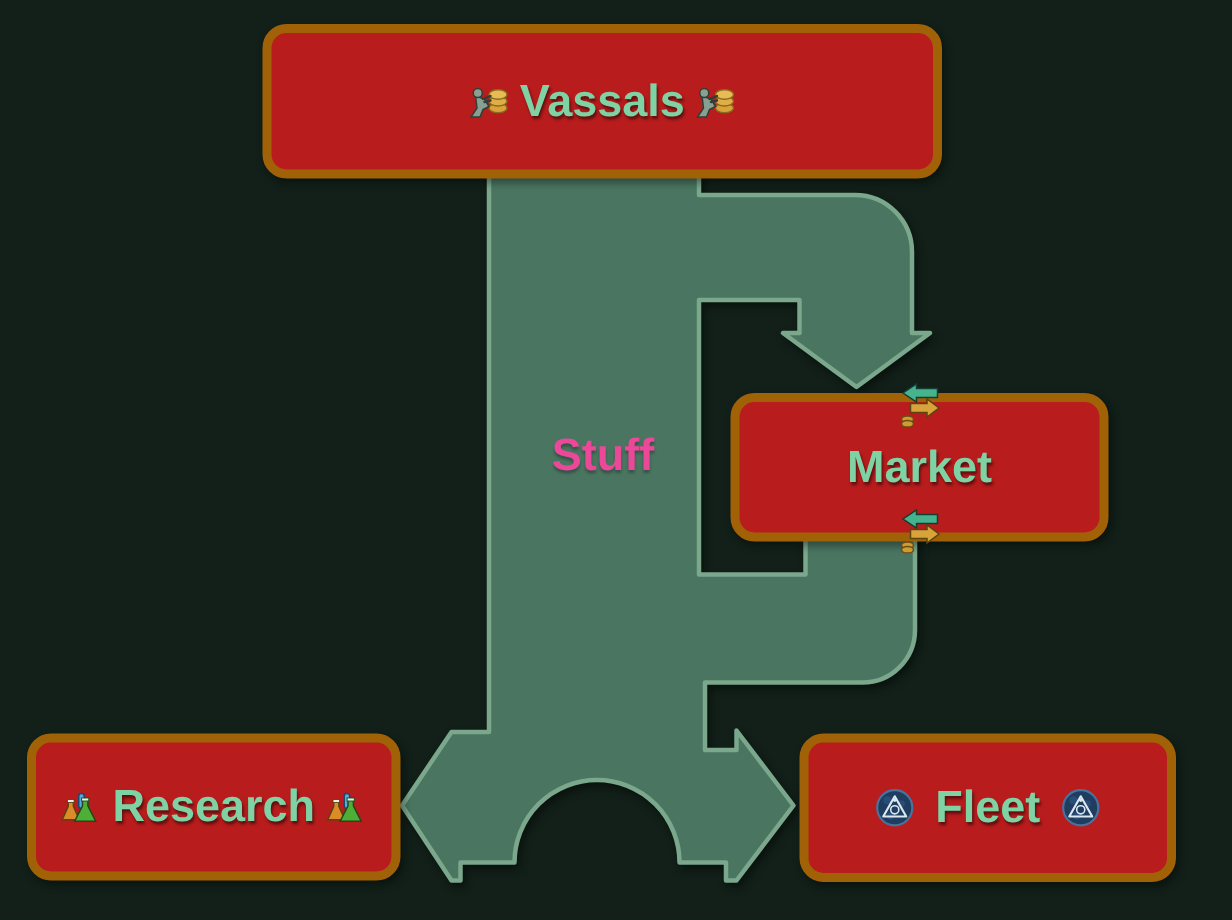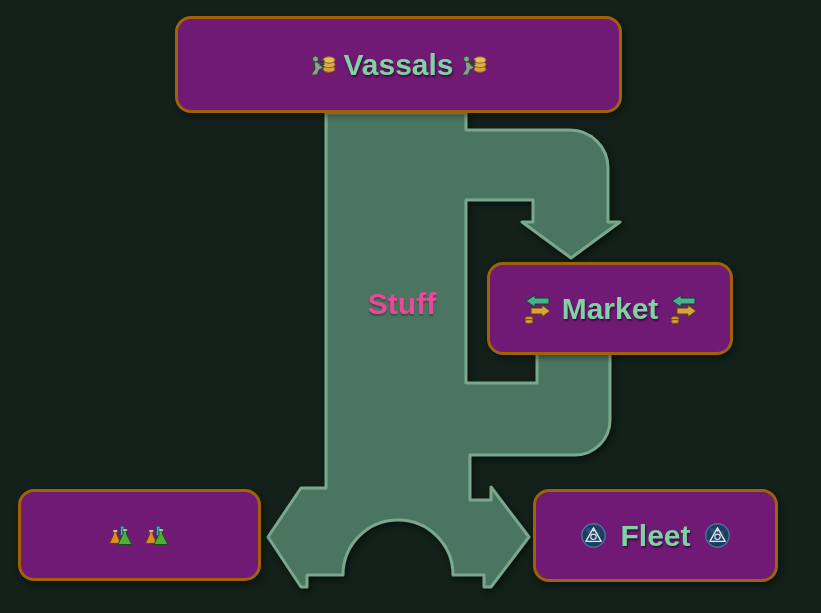--- a/index.html
+++ b/index.html
@@ -7,27 +7,27 @@
     position:relative;width:821px;height:613px;background:#122019;
     font-family:"Liberation Sans", sans-serif;overflow:hidden;
   }
   svg.flow{position:absolute;left:0;top:0;width:821px;height:613px;}
   .flowshape{
     fill:#4a7661;stroke:#7ba78d;stroke-width:3;stroke-linejoin:round;
     filter:drop-shadow(2px 3px 3px rgba(0,0,0,.45));
   }
   .node{
     position:absolute;display:flex;align-items:center;justify-content:center;
-    background:#701a75;border:3px solid #a16207;border-radius:16px;
+    background:#b91c1c;border:6px solid #a16207;border-radius:16px;
     box-shadow:2px 3px 6px rgba(0,0,0,.4);
     color:#7fd2a4;font-weight:bold;font-size:30px;
     text-shadow:1px 2px 2px rgba(0,0,0,.5);
   }
   #vassals{left:175px;top:16px;width:441px;height:91px;gap:5px;}
-  #market{left:487px;top:262px;width:240px;height:87px;gap:10px;}
+  #market{left:487px;top:262px;width:240px;height:87px;gap:10px;flex-direction:column;}
   #research{left:18px;top:489px;width:237px;height:86px;gap:6px;}
   #fleet{left:533px;top:489px;width:239px;height:87px;gap:13px;}
   .stuff{
     position:absolute;left:342px;top:287px;width:120px;text-align:center;
     font-size:30px;font-weight:bold;color:#ec4899;
     text-shadow:0 2px 2px rgba(0,0,0,.3);
   }
   .icon{width:30px;height:30px;flex:0 0 auto;}
   #fleet .icon{width:27px;height:27px;}
   .defs{position:absolute;width:0;height:0;overflow:hidden;}
@@ -99,20 +99,21 @@
     <span>Market</span>
     <svg class="icon" viewBox="0 0 30 30">
         <use href="#sym-trade"></use>
       </svg>
   </div>
 
   <div class="node" id="research">
     <svg class="icon" viewBox="0 0 30 30">
         <use href="#sym-flasks"></use>
       </svg>
+    <span>Research</span>
     <svg class="icon" viewBox="0 0 30 30">
         <use href="#sym-flasks"></use>
       </svg>
   </div>
 
   <div class="node" id="fleet">
     <svg class="icon" viewBox="0 0 30 30">
         <use href="#sym-fleet"></use>
       </svg>
     <span>Fleet</span>

